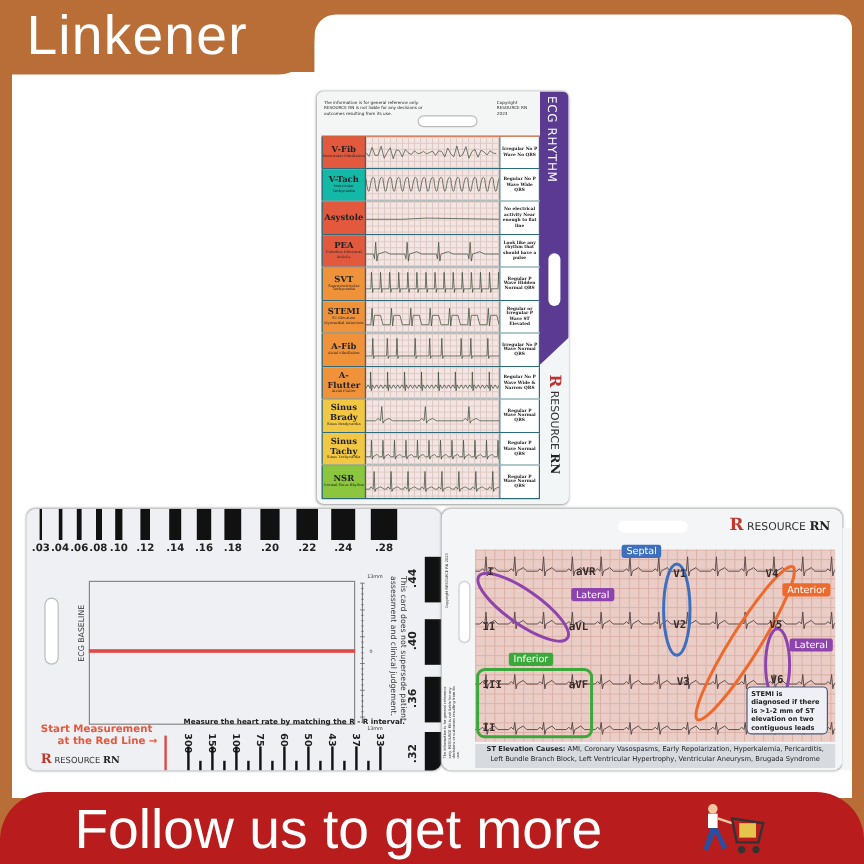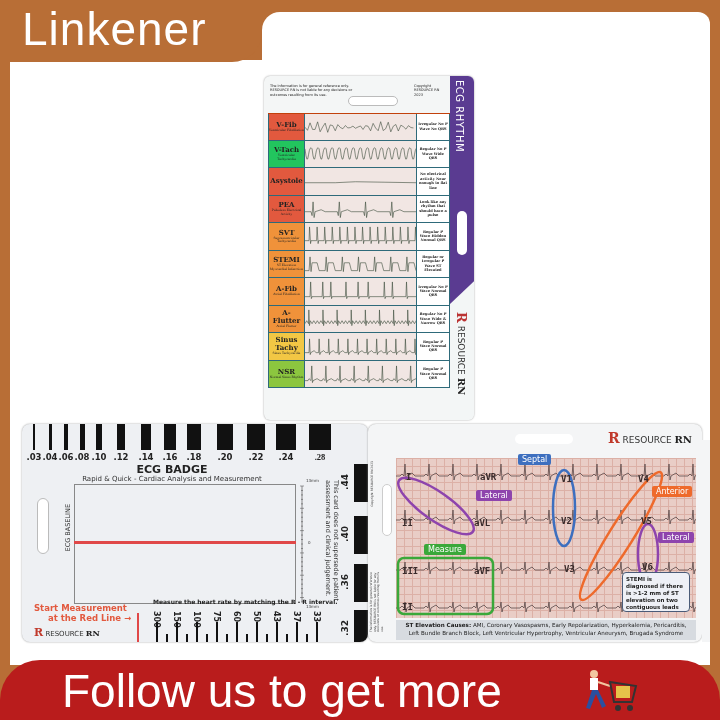--- a/index.html
+++ b/index.html
@@ -100,21 +100,21 @@
           <span class="s">Ventricular Fibrillation</span>
         </div>
         <div class="rstrip">
           <svg viewBox="0 0 110 27" preserveAspectRatio="none">
             <path d="M0 14 L0 14 L2.5 17.263059643596264 L5 9.356124608813445 L7.5 16.35640062818863 L10 16.31591234119173 L12.5 8.31164743905342 L15 18.817874181495412 L17.5 13.749469036207822 L20 9.657556061057836 L22.5 19.388236019639546 L25 11.546426855082068 L27.5 12.313438253639221 L30 17.766866411195505 L32.5 11.2339531479798 L35 14.231611647023817 L37.5 15.610078527465056 L40 12.23098983419531 L42.5 14.76005434473102 L45 14.419001422520152 L47.5 12.866494078113627 L50 15.104967780149575 L52.5 13.806486134749996 L55 12.678874027621578 L57.5 16.37127682941475 L60 12.363081793269329 L62.5 12.964140978532718 L65 17.821832286486323 L67.5 9.917880035687265 L70 14.866361606653646 L72.5 17.690750711083496 L75 8.154525571707428 L77.5 17.551190778409385 L80 15.516457475065648 L82.5 8.697189366195705 L85 18.920665656785832 L87.5 12.936076665119113 L90 11.109390854038312 L92.5 18.017324995889986 L95 11.857747018213075 L97.5 13.396676889187646 L100 16.05114064960993 L102.5 12.328178773507572 L105 14.371519632277513 L107.5 14.758995044706243" fill="none" stroke="#3a4a3a" stroke-width="0.6"></path>
           </svg>
         </div>
         <div class="rdesc">Irregular No P Wave No QRS</div>
       </div>
       <div class="rrow">
-        <div class="rlabel" style="background: #22c55e;">
+        <div class="rlabel" style="background: #14b8a6;">
           <span class="n">V-Tach</span>
           <span class="s">Ventricular Tachycardia</span>
         </div>
         <div class="rstrip">
           <svg viewBox="0 0 110 27" preserveAspectRatio="none">
             <path d="M0 8 Q2 26 3.5 14 Q5 4 7 8 Q9 26 10.5 14 Q12 4 14 8 Q16 26 17.5 14 Q19 4 21 8 Q23 26 24.5 14 Q26 4 28 8 Q30 26 31.5 14 Q33 4 35 8 Q37 26 38.5 14 Q40 4 42 8 Q44 26 45.5 14 Q47 4 49 8 Q51 26 52.5 14 Q54 4 56 8 Q58 26 59.5 14 Q61 4 63 8 Q65 26 66.5 14 Q68 4 70 8 Q72 26 73.5 14 Q75 4 77 8 Q79 26 80.5 14 Q82 4 84 8 Q86 26 87.5 14 Q89 4 91 8 Q93 26 94.5 14 Q96 4 98 8 Q100 26 101.5 14 Q103 4 105 8 Q107 26 108.5 14 Q110 4 112 8" fill="none" stroke="#3a4a3a" stroke-width="0.6"></path>
           </svg>
         </div>
         <div class="rdesc">Regular No P Wave Wide QRS</div>
       </div>
@@ -182,20 +182,32 @@
         <div class="rlabel" style="background: rgb(240, 146, 58);">
           <span class="n">A-Flutter</span>
           <span class="s">Atrial Flutter</span>
         </div>
         <div class="rstrip">
           <svg viewBox="0 0 110 27" preserveAspectRatio="none">
             <path d="M0 18 L1.7 15 L3.5 18 L3.8 4 L4.4 20 L4.8 18 L5.2 15 L7 18 L8.7 15 L10.5 18 L12.2 15 L14 18 L15.7 15 L17.5 18 L17.8 4 L18.4 20 L18.8 18 L19.2 15 L21 18 L22.7 15 L24.5 18 L26.2 15 L28 18 L29.7 15 L31.5 18 L31.8 4 L32.4 20 L32.8 18 L33.2 15 L35 18 L36.7 15 L38.5 18 L40.2 15 L42 18 L43.7 15 L45.5 18 L45.8 4 L46.4 20 L46.8 18 L47.2 15 L49 18 L50.7 15 L52.5 18 L54.2 15 L56 18 L57.7 15 L59.5 18 L59.8 4 L60.4 20 L60.8 18 L61.2 15 L63 18 L64.7 15 L66.5 18 L68.2 15 L70 18 L71.7 15 L73.5 18 L73.8 4 L74.4 20 L74.8 18 L75.2 15 L77 18 L78.7 15 L80.5 18 L82.2 15 L84 18 L85.7 15 L87.5 18 L87.8 4 L88.4 20 L88.8 18 L89.2 15 L91 18 L92.7 15 L94.5 18 L96.2 15 L98 18 L99.7 15 L101.5 18 L101.8 4 L102.4 20 L102.8 18 L103.2 15 L105 18 L106.7 15 L108.5 18 L110.2 15 L112 18" fill="none" stroke="#3a4a3a" stroke-width="0.6"></path>
           </svg>
         </div>
         <div class="rdesc">Regular No P Wave Wide &amp; Narrow QRS</div>
+      </div>
+      <div class="rrow">
+        <div class="rlabel" style="background: rgb(242, 199, 68);">
+          <span class="n">Sinus Brady</span>
+          <span class="s">Sinus Bradycardia</span>
+        </div>
+        <div class="rstrip">
+          <svg viewBox="0 0 110 27" preserveAspectRatio="none">
+            <path d="M0 18 L8 18 L10 16 L12 18 L13 6 L14 20 L15 18 L19 16 L22 18 L44 18 L46 16 L48 18 L49 6 L50 20 L51 18 L55 16 L58 18 L80 18 L82 16 L84 18 L85 6 L86 20 L87 18 L91 16 L94 18 L110 18" fill="none" stroke="#3a4a3a" stroke-width="0.6"></path>
+          </svg>
+        </div>
+        <div class="rdesc">Regular P Wave Normal QRS</div>
       </div>
       <div class="rrow">
         <div class="rlabel" style="background: rgb(242, 199, 68);">
           <span class="n">Sinus Tachy</span>
           <span class="s">Sinus Tachycardia</span>
         </div>
         <div class="rstrip">
           <svg viewBox="0 0 110 27" preserveAspectRatio="none">
             <path d="M0 20 L4 20 L4.5 6 L5.2 22 L5.8 20 L9 18 L11 20 L13.5 20 L14 6 L14.7 22 L15.3 20 L18.5 18 L20.5 20 L23 20 L23.5 6 L24.2 22 L24.8 20 L28 18 L30 20 L32.5 20 L33 6 L33.7 22 L34.3 20 L37.5 18 L39.5 20 L42 20 L42.5 6 L43.2 22 L43.8 20 L47 18 L49 20 L51.5 20 L52 6 L52.7 22 L53.3 20 L56.5 18 L58.5 20 L61 20 L61.5 6 L62.2 22 L62.8 20 L66 18 L68 20 L70.5 20 L71 6 L71.7 22 L72.3 20 L75.5 18 L77.5 20 L80 20 L80.5 6 L81.2 22 L81.8 20 L85 18 L87 20 L89.5 20 L90 6 L90.7 22 L91.3 20 L94.5 18 L96.5 20 L99 20 L99.5 6 L100.2 22 L100.8 20 L104 18 L106 20 L108.5 20 L109 6 L109.7 22 L110.3 20 L113.5 18 L115.5 20" fill="none" stroke="#3a4a3a" stroke-width="0.6"></path>
           </svg>
@@ -246,24 +258,22 @@
       <div class="tlabel" style="left: 148px;">.16</div>
       <div class="tick" style="left: 165px; width: 14px; height: 26px;"></div>
       <div class="tlabel" style="left: 172px; text-align: right;">.18</div>
       <div class="tick" style="left: 195px; width: 16px; height: 26px;"></div>
       <div class="tlabel" style="left: 203px;">.20</div>
       <div class="tick" style="left: 225px; width: 18px; height: 26px;"></div>
       <div class="tlabel" style="left: 234px;">.22</div>
       <div class="tick" style="left: 254px; width: 20px; height: 26px;"></div>
       <div class="tlabel" style="left: 264px;">.24</div>
       <div class="tick" style="left: 287px; width: 22px; height: 26px;"></div>
-      <div class="tlabel" style="left: 298px; font-family: Liberation Serif, serif;">.28</div>
+      <div class="tlabel" style="left: 298px;">.28</div>
     </div>
-  <div class="title">ECG BADGE</div>
-  <div class="sub">Rapid &amp; Quick - Cardiac Analysis and Measurement</div>
   <div class="hole"></div>
   <div class="bl-label">ECG BASELINE</div>
   <div class="box"></div>
   <div class="baseline"></div>
   <svg class="scale" viewBox="0 0 14 120">
     <line x1="4" y1="2" x2="4" y2="118" stroke="#444" stroke-width="0.6"></line>
     <g id="mmticks">
         <line x1="2" y1="2" x2="6" y2="2" stroke="#444" stroke-width="0.5"></line>
         <line x1="3" y1="6.461538461538462" x2="5" y2="6.461538461538462" stroke="#444" stroke-width="0.5"></line>
         <line x1="3" y1="10.923076923076923" x2="5" y2="10.923076923076923" stroke="#444" stroke-width="0.5"></line>
@@ -382,21 +392,21 @@
     <div class="lead" style="left:245px;top:58px">V5</div>
     <div class="lead" style="left:6px;top:108px">III</div>
     <div class="lead" style="left:78px;top:108px">aVF</div>
     <div class="lead" style="left:168px;top:106px">V3</div>
     <div class="lead" style="left:246px;top:104px">V6</div>
     <div class="lead" style="left:6px;top:144px">II</div>
     <div class="tag" style="left:122px;top:-4px;background:#3d6fbf">Septal</div>
     <div class="tag" style="left:80px;top:32px;background:#8e44ad">Lateral</div>
     <div class="tag" style="left:256px;top:28px;background:#ee6a2c">Anterior</div>
     <div class="tag" style="left:262px;top:74px;background:#8e44ad">Lateral</div>
-    <div class="tag" style="left:28px;top:86px;background:#3aa83a">Measure</div>
+    <div class="tag" style="left:28px;top:86px;background:#3aa83a">Inferior</div>
     <div class="stemi" style="left:226px;top:114px">STEMI is diagnosed if there is &gt;1-2 mm of ST elevation on two contiguous leads</div>
   </div>
   <div class="causes">
     <b>ST Elevation Causes:</b>
     <span>AMI, Coronary Vasospasms, Early Repolarization, Hyperkalemia, Pericarditis, Left Bundle Branch Block, Left Ventricular Hypertrophy, Ventricular Aneurysm, Brugada Syndrome</span>
   </div>
 </div>
 <div class="ruler-r"></div>
 
 <div class="footer">

